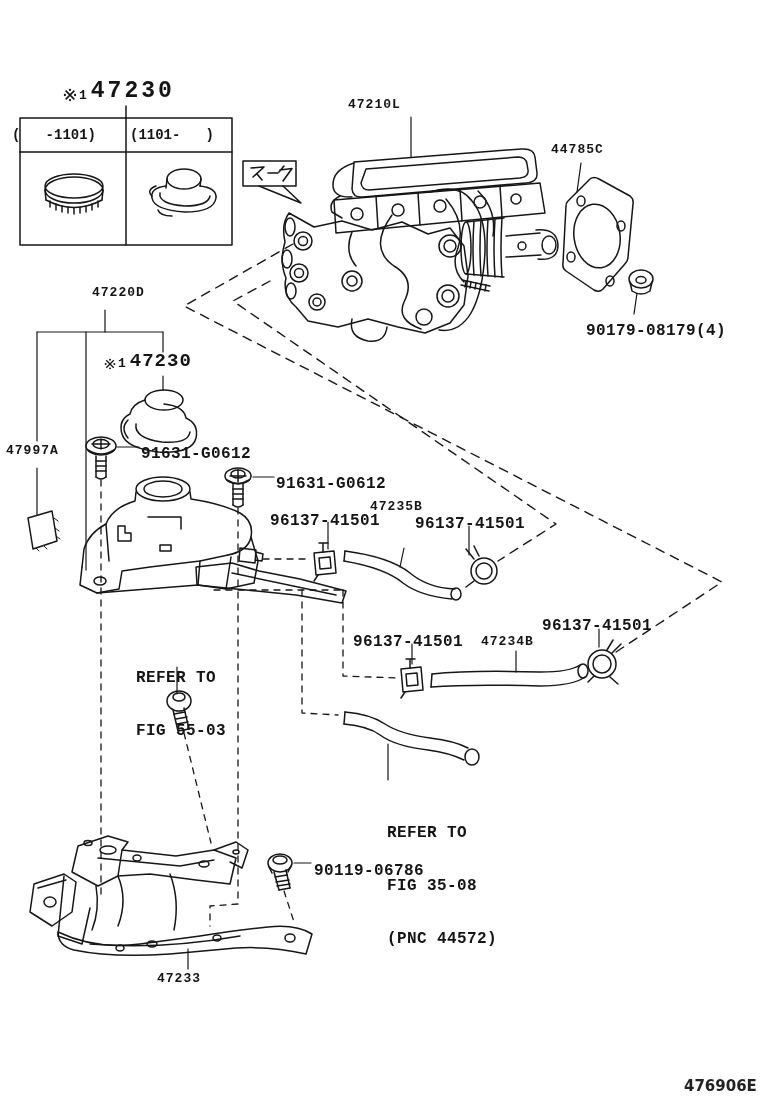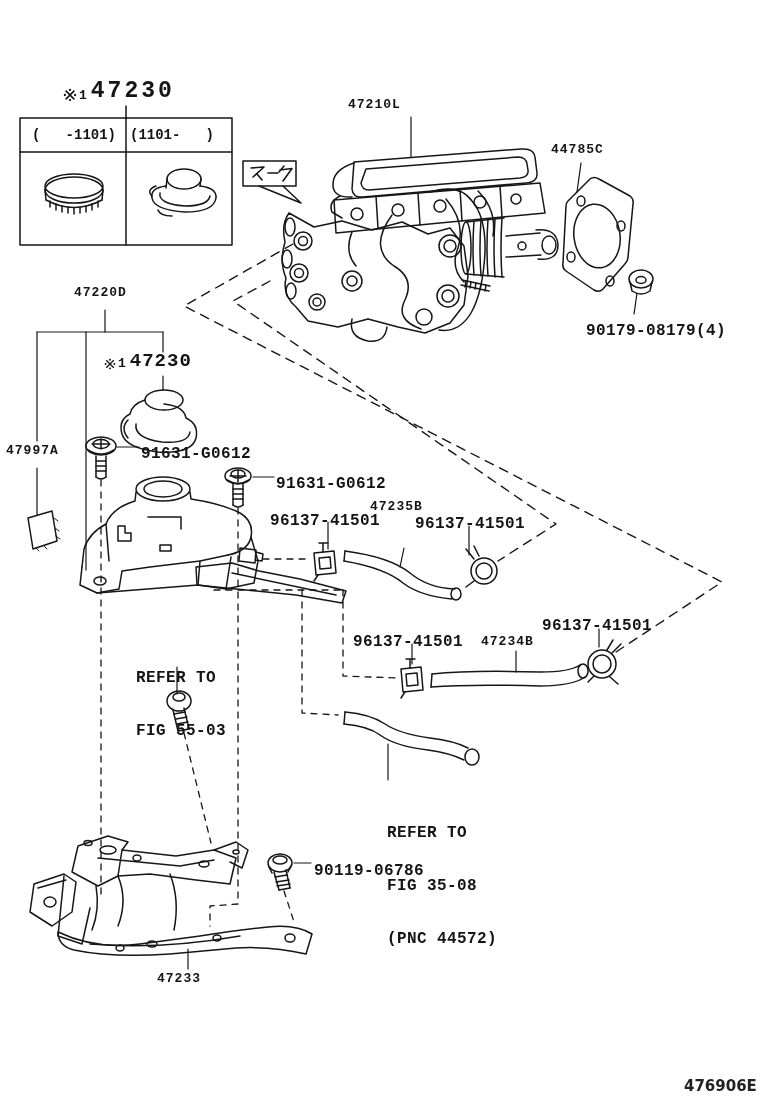--- a/index.html
+++ b/index.html
@@ -304,30 +304,30 @@
       <circle cx="8" cy="2.2" r="1.3" stroke="none"></circle>
           <circle cx="8" cy="13.8" r="1.3" stroke="none"></circle>
       <circle cx="2.2" cy="8" r="1.3" stroke="none"></circle>
           <circle cx="13.8" cy="8" r="1.3" stroke="none"></circle>
     </g>
   </svg>
   <span class="idx">1</span>
   <span class="num">47230</span>
 </div>
 
-<div class="lbl sz-hdr" style="left:32px;top:128px;width:84px">(   -1101)</div>
+<div class="lbl sz-hdr" style="left:12px;top:128px;width:84px">(   -1101)</div>
 <div class="lbl sz-hdr" style="left:128px;top:128px;width:88px">(1101-   )</div>
 
 <div class="lbl sz-lg" style="left:348px;top:98px">47210L</div>
 
 <div class="lbl sz-lg" style="left:551px;top:143px">44785C</div>
 
 <div class="lbl sz-sm" style="left:586px;top:315px">90179-08179(4)</div>
 
-<div class="lbl sz-lg" style="left:74px;top:286px">47220D</div>
+<div class="lbl sz-lg" style="left:92px;top:286px">47220D</div>
 
 <div class="lbl caplbl small" style="left:104px;top:352px">
   <svg class="refmark" width="12" height="12" viewBox="0 0 16 16">
     <g stroke="#141414" stroke-width="1.8" fill="#141414">
       <path d="M3,3 L13,13 M13,3 L3,13"></path>
       <circle cx="8" cy="2.2" r="1.3" stroke="none"></circle>
           <circle cx="8" cy="13.8" r="1.3" stroke="none"></circle>
       <circle cx="2.2" cy="8" r="1.3" stroke="none"></circle>
           <circle cx="13.8" cy="8" r="1.3" stroke="none"></circle>
     </g>

